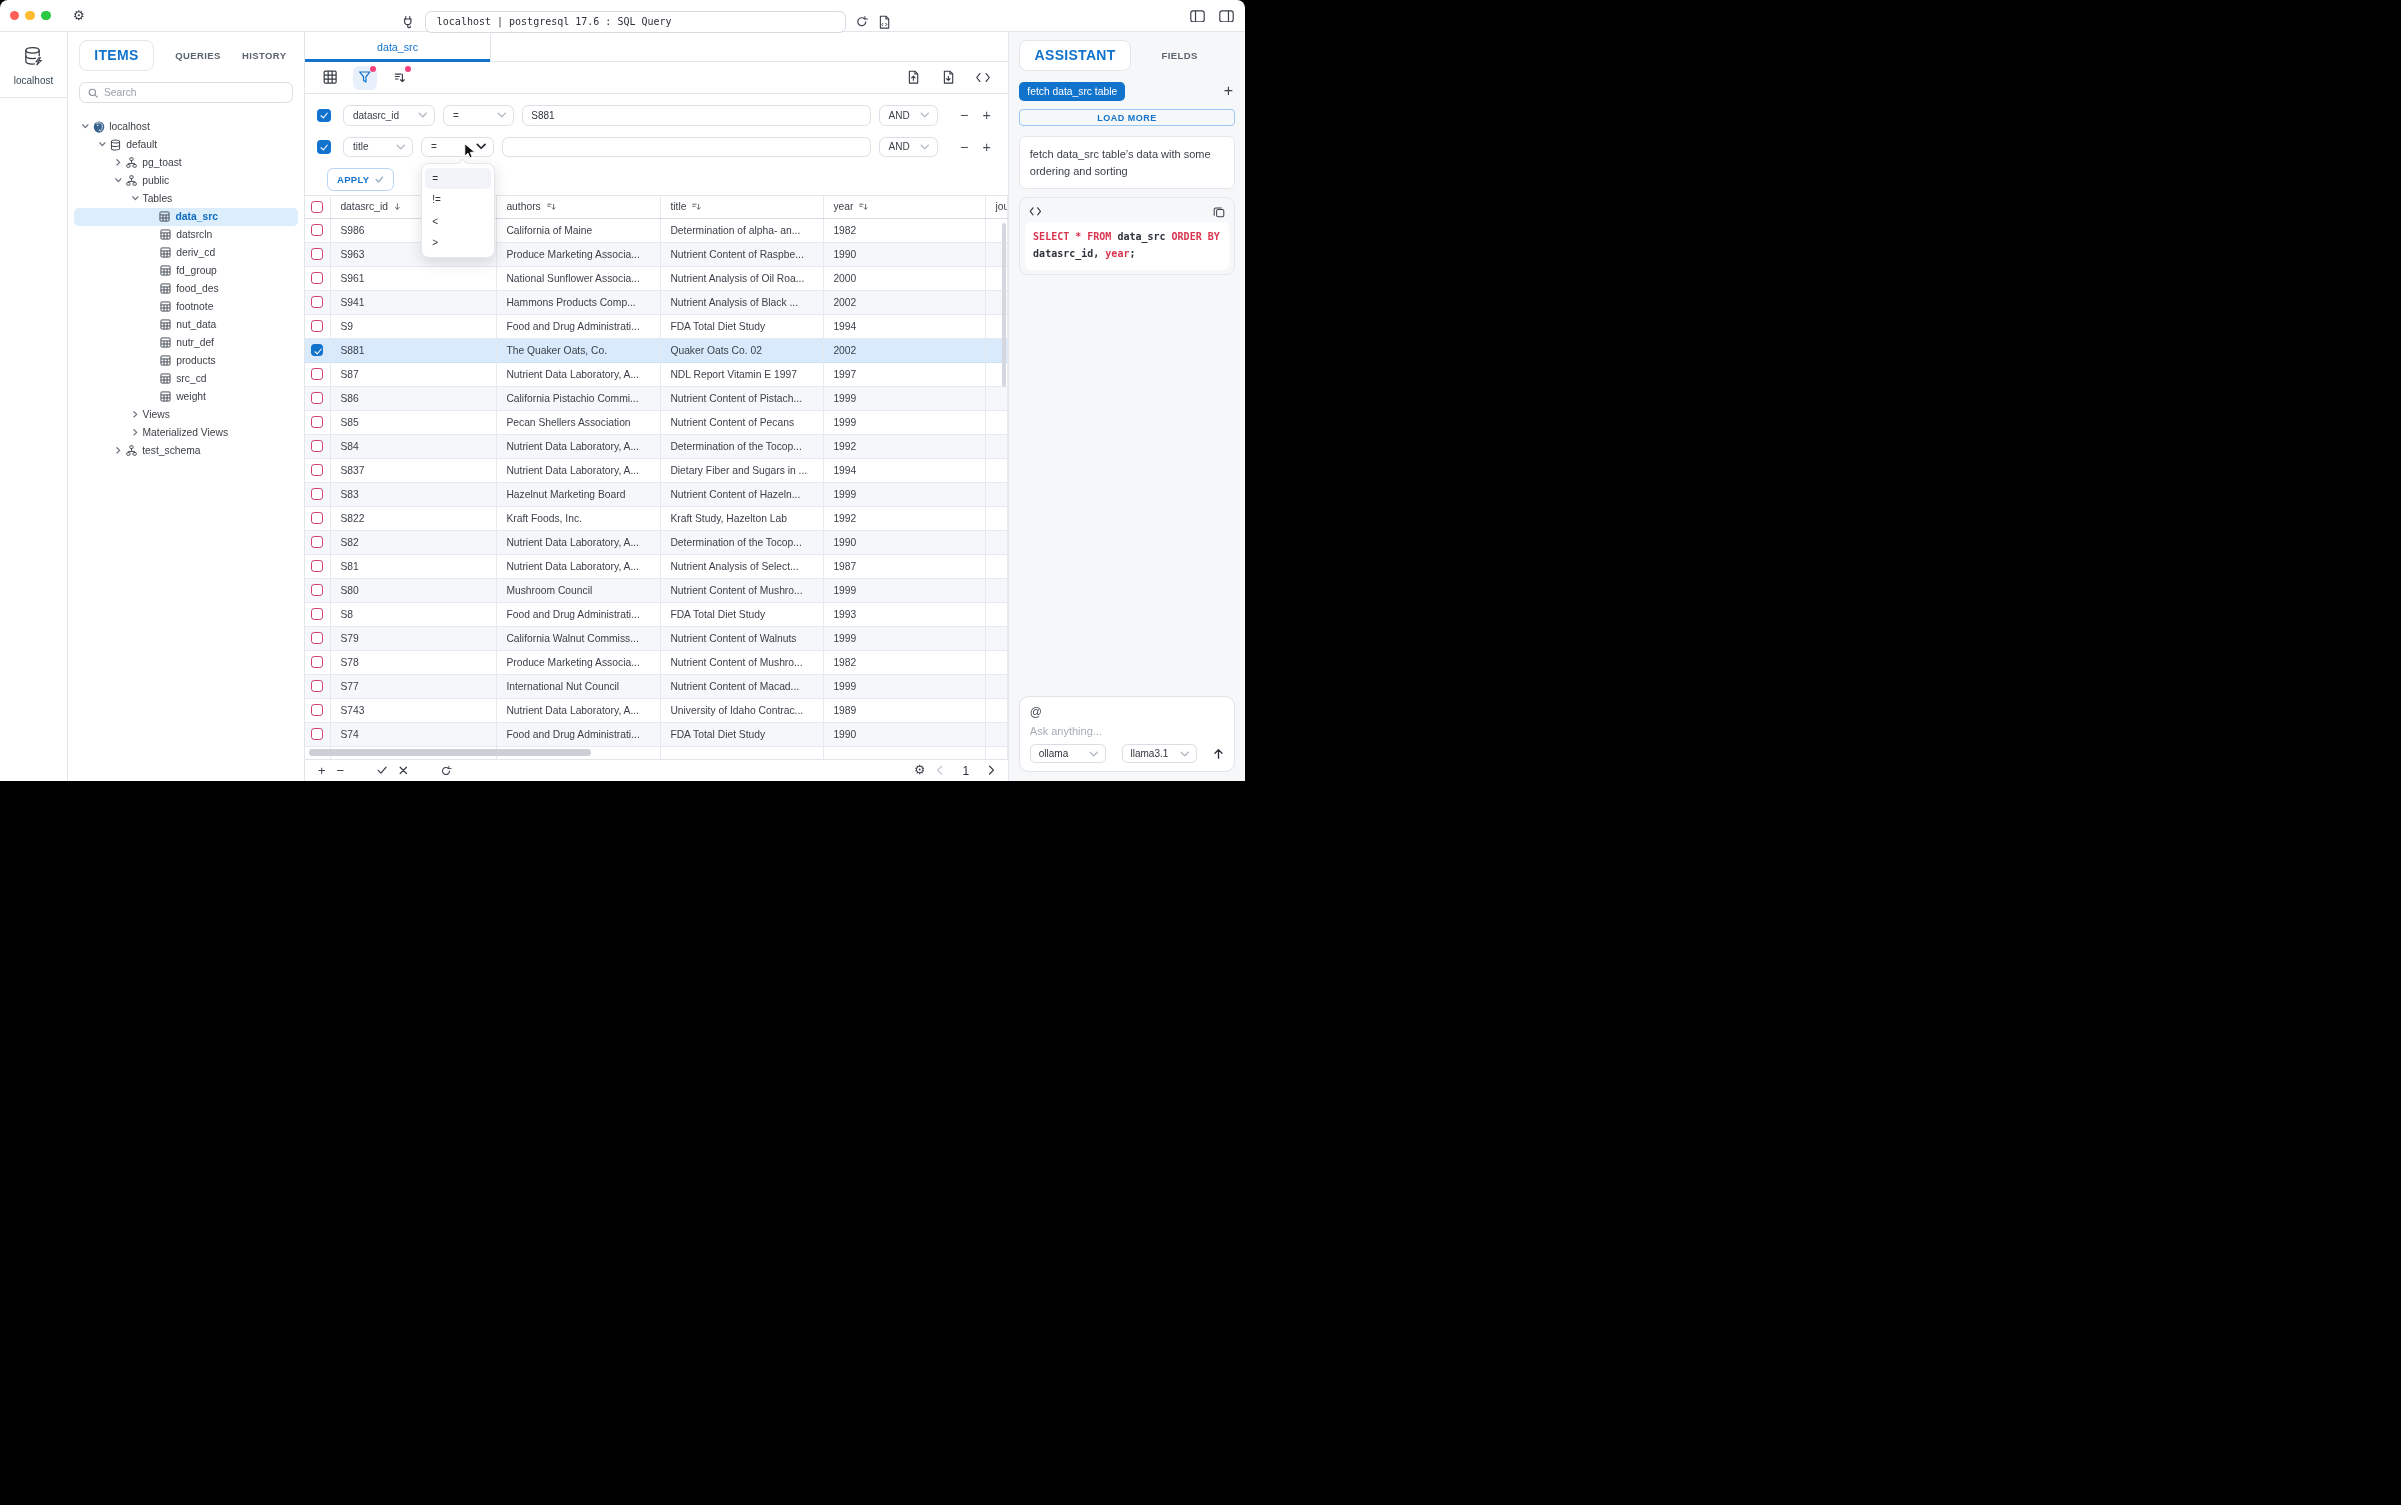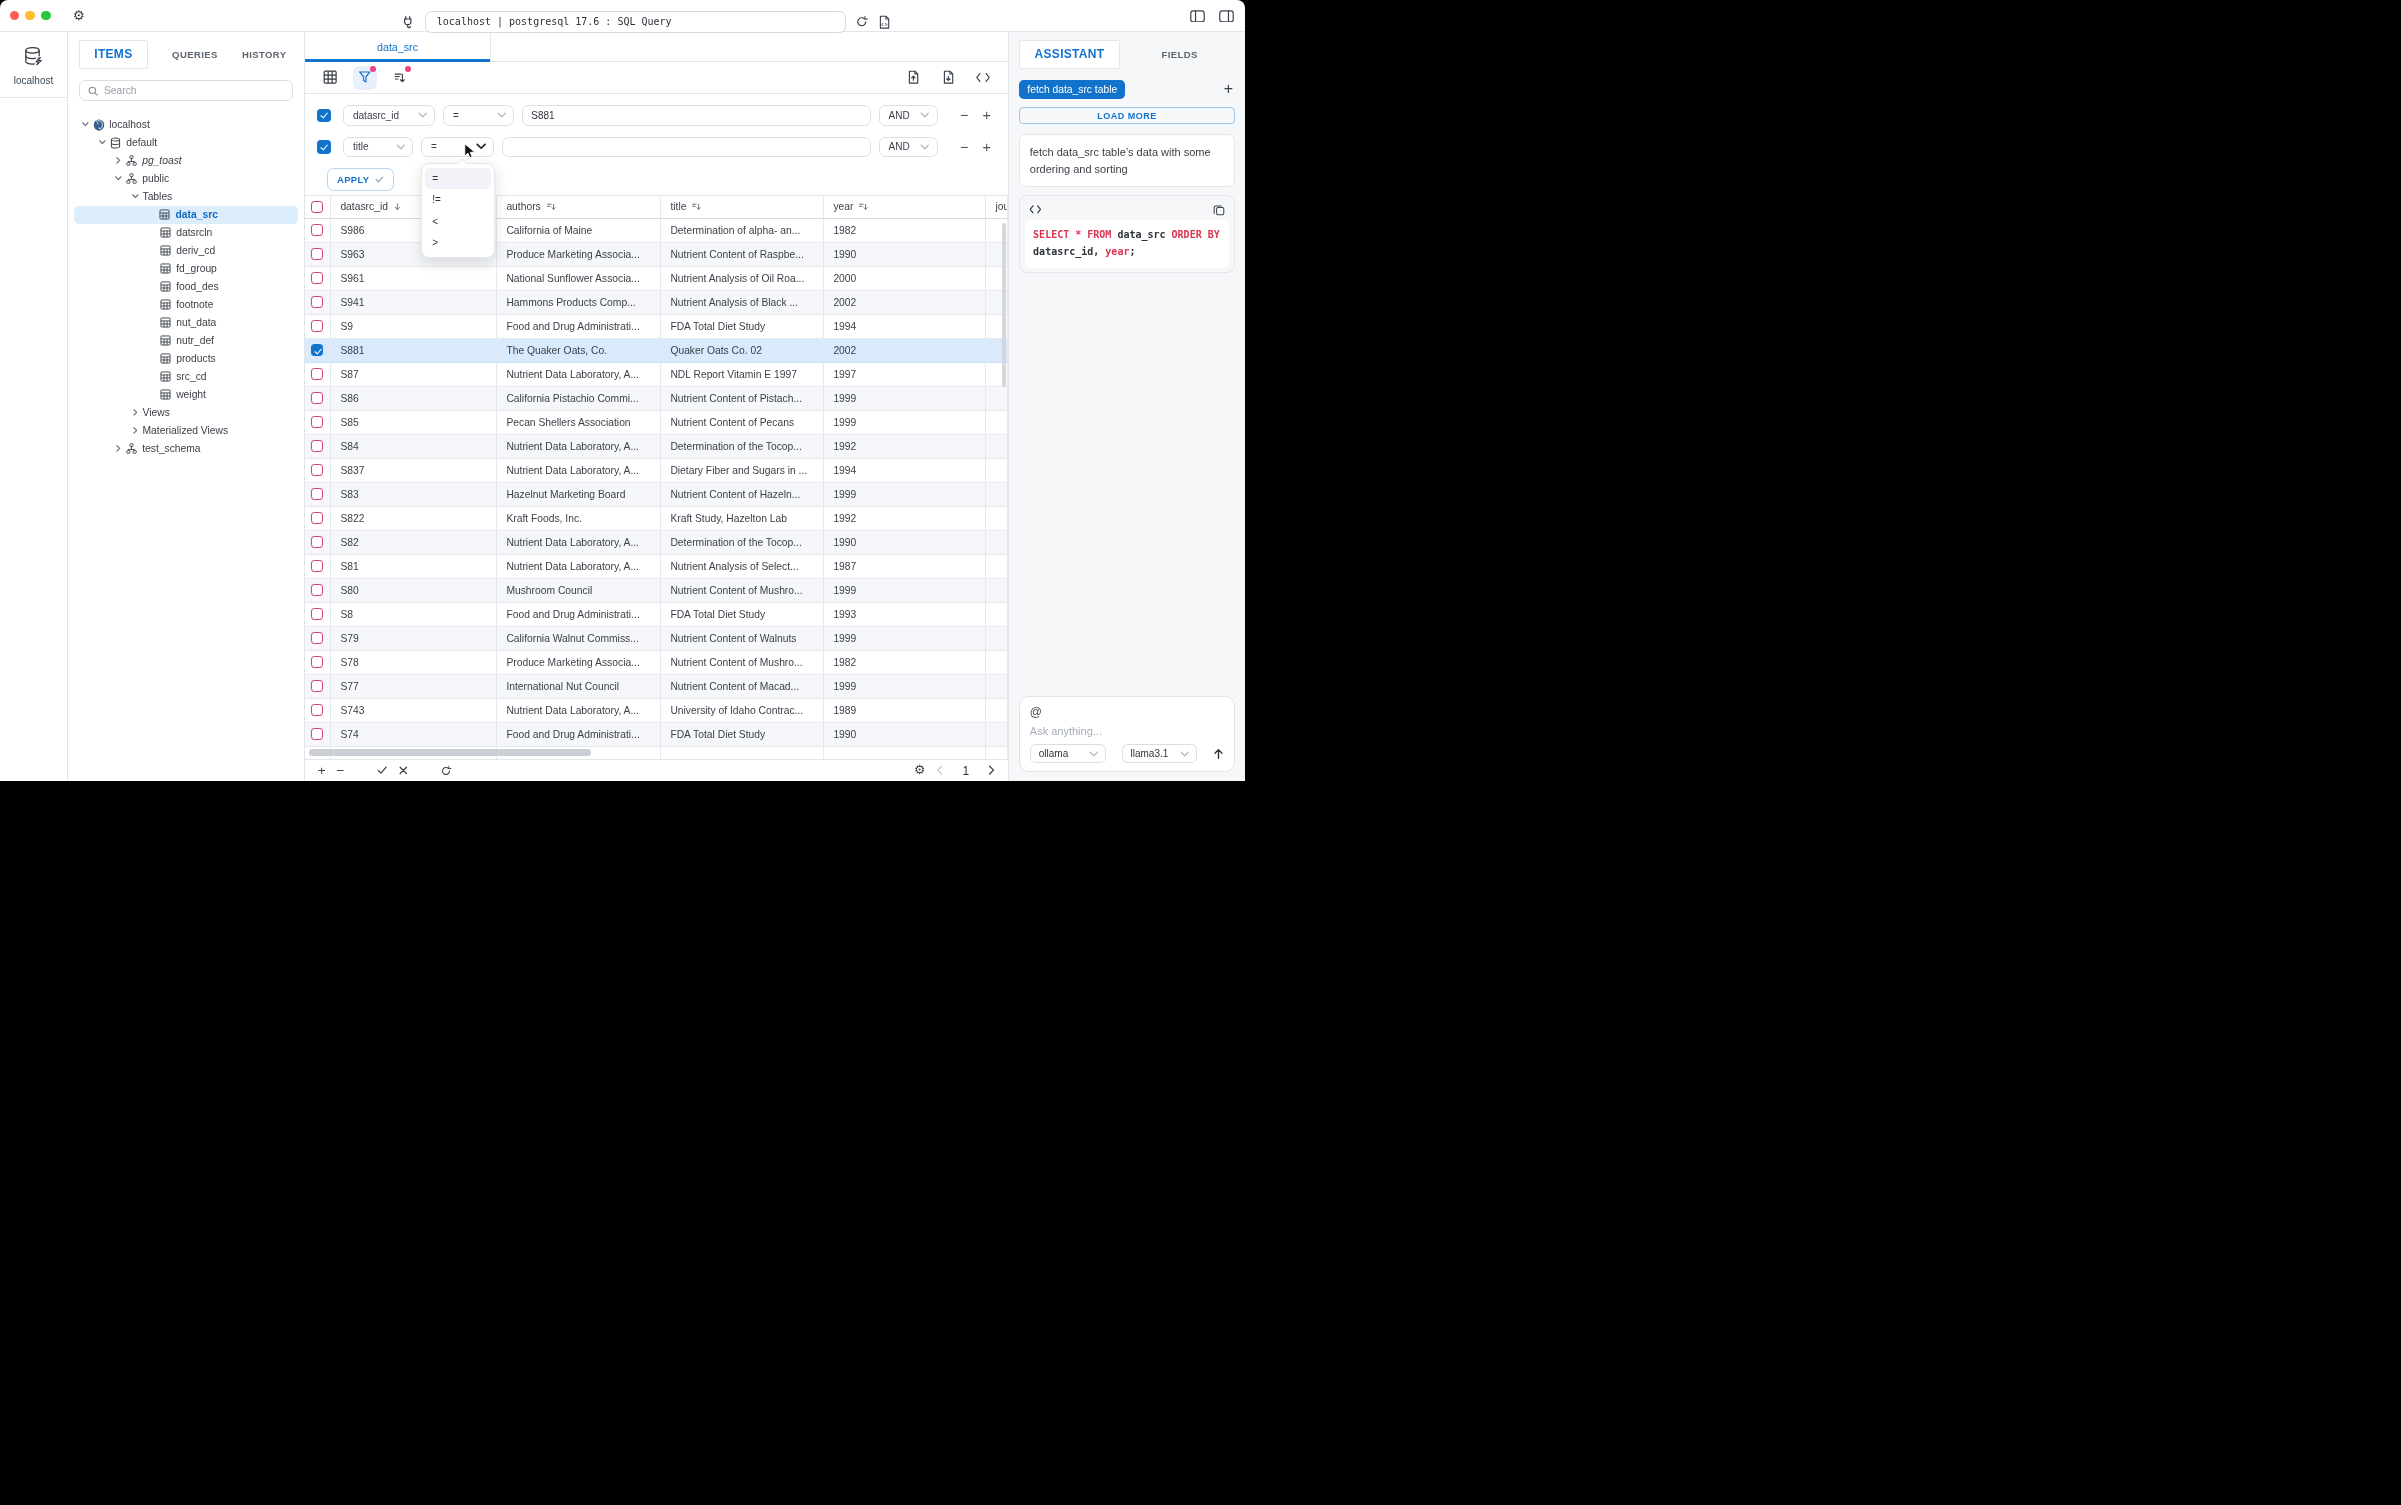--- a/index.html
+++ b/index.html
@@ -25,21 +25,21 @@
   
   .app{display:flex;height:749px}
   .rail{width:68px;border-right:0.8px solid var(--border);display:flex;flex-direction:column;align-items:center;flex-shrink:0}
   .rail-item{padding:14.3px 0 11px;display:flex;flex-direction:column;align-items:center;gap:6.4px;width:100%;border-bottom:0.8px solid var(--border)}
   .rail-item span{font-size:10px;color:#394754}
   .sidebar{width:237px;border-right:0.8px solid var(--border);flex-shrink:0;display:flex;flex-direction:column;overflow:hidden}
   .main{flex:1;display:flex;flex-direction:column;min-width:0}
   .right{width:237px;border-left:0.8px solid var(--border);background:var(--panel);flex-shrink:0;display:flex;flex-direction:column}
   
   .tabrow{display:flex;align-items:center;padding:8px 11px 4.8px}
-  .pill{background:#fff;border:0.8px solid #e3e6ea;border-radius:2px;padding:6.4px 14.3px;font-size:12px;font-weight:700;
+  .pill{background:#fff;border:0.8px solid #e3e6ea;border-radius:8px;padding:6.4px 14.3px;font-size:14px;font-weight:700;
     letter-spacing:0.3px;color:var(--accent)}
   .tab-label{font-size:9.5px;font-weight:700;letter-spacing:0.4px;color:#5c646e}
   
   .search{margin:6.4px 11px 3.2px;height:21.4px;border:0.8px solid #dadde3;border-radius:6.4px;display:flex;align-items:center;gap:5.6px;padding:0 8px;background:#fff}
   .search input{border:0;outline:0;flex:1;font-size:10.3px;color:var(--text);font-family:inherit;background:transparent}
   .search input::placeholder{color:#9aa1ab}
   .tree{margin-top:11px;overflow:hidden;flex:1}
   .tree-row{height:18px;display:flex;align-items:center;font-size:10.3px;color:#3c4148;cursor:default}
   .tree-row .chev{width:13.5px;display:flex;justify-content:center}
   .tree-row .ticon{width:16.7px;display:flex;justify-content:flex-start}
@@ -228,21 +228,21 @@
             </span>
             <span class="ticon">
               <svg width="11" height="12" viewBox="0 0 14 15" fill="none" stroke="#3f4650" stroke-width="1.3">
                 <ellipse cx="7" cy="3" rx="5.2" ry="2"></ellipse>
                 <path d="M1.8 3v9c0 1.1 2.3 2 5.2 2s5.2-.9 5.2-2V3"></path>
                 <path d="M1.8 7.5c0 1.1 2.3 2 5.2 2s5.2-.9 5.2-2"></path>
               </svg>
             </span>
             <span>default</span>
           </div>
-          <div class="tree-row" style="padding-left: 44px; font-style: italic;">
+          <div class="tree-row" style="padding-left: 44px;">
             <span class="chev">
               <svg width="8.7" height="8.7" viewBox="0 0 10 10" fill="none" stroke="#6b7280" stroke-width="1.4" stroke-linecap="round" stroke-linejoin="round">
                 <polyline points="3.3,2 6.6,5 3.3,8"></polyline>
               </svg>
             </span>
             <span class="ticon">
               <svg width="11" height="11" viewBox="0 0 14 14" fill="none" stroke="#3f4650" stroke-width="1.2">
                 <rect x="5" y="1" width="4" height="3.4" rx=".7"></rect>
                 <rect x="1" y="9.6" width="4" height="3.4" rx=".7"></rect>
                 <rect x="9" y="9.6" width="4" height="3.4" rx=".7"></rect>

